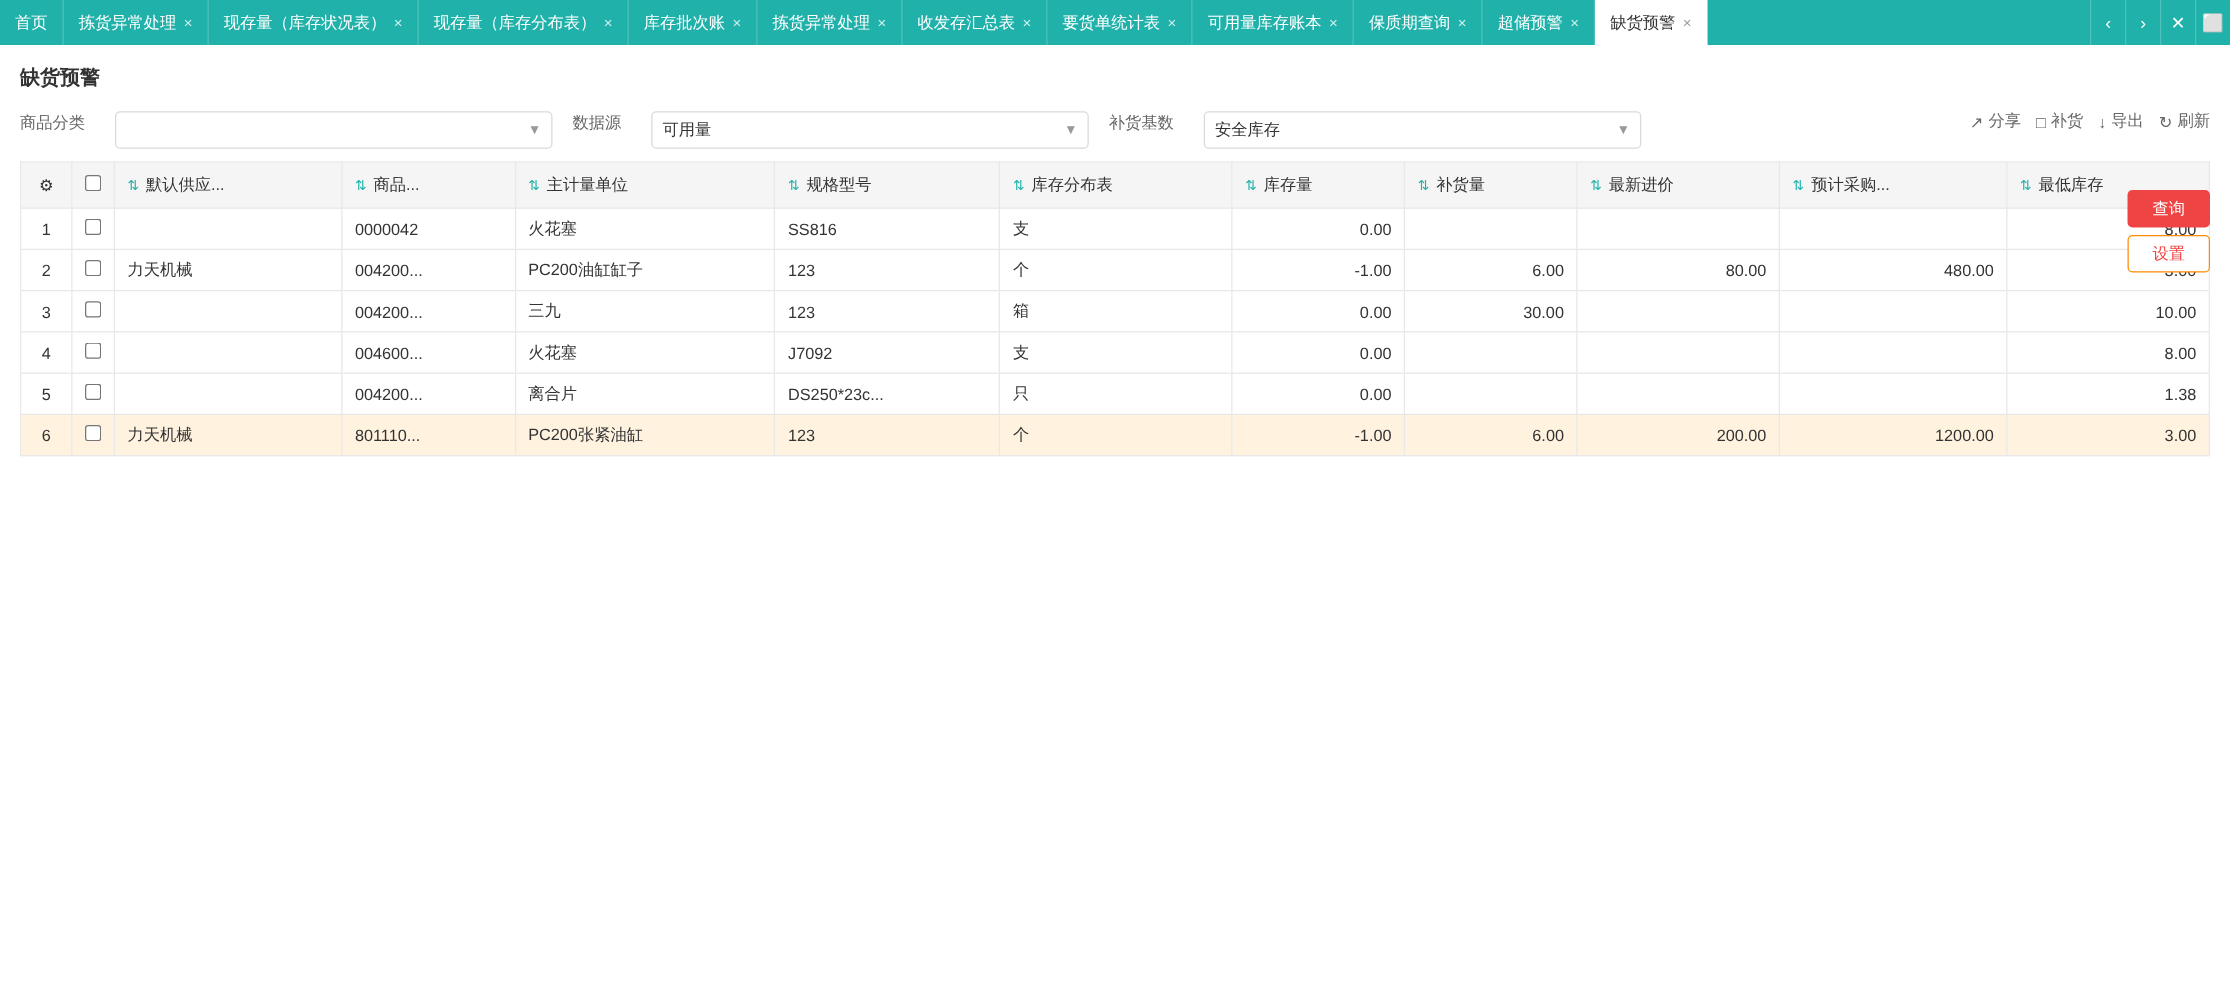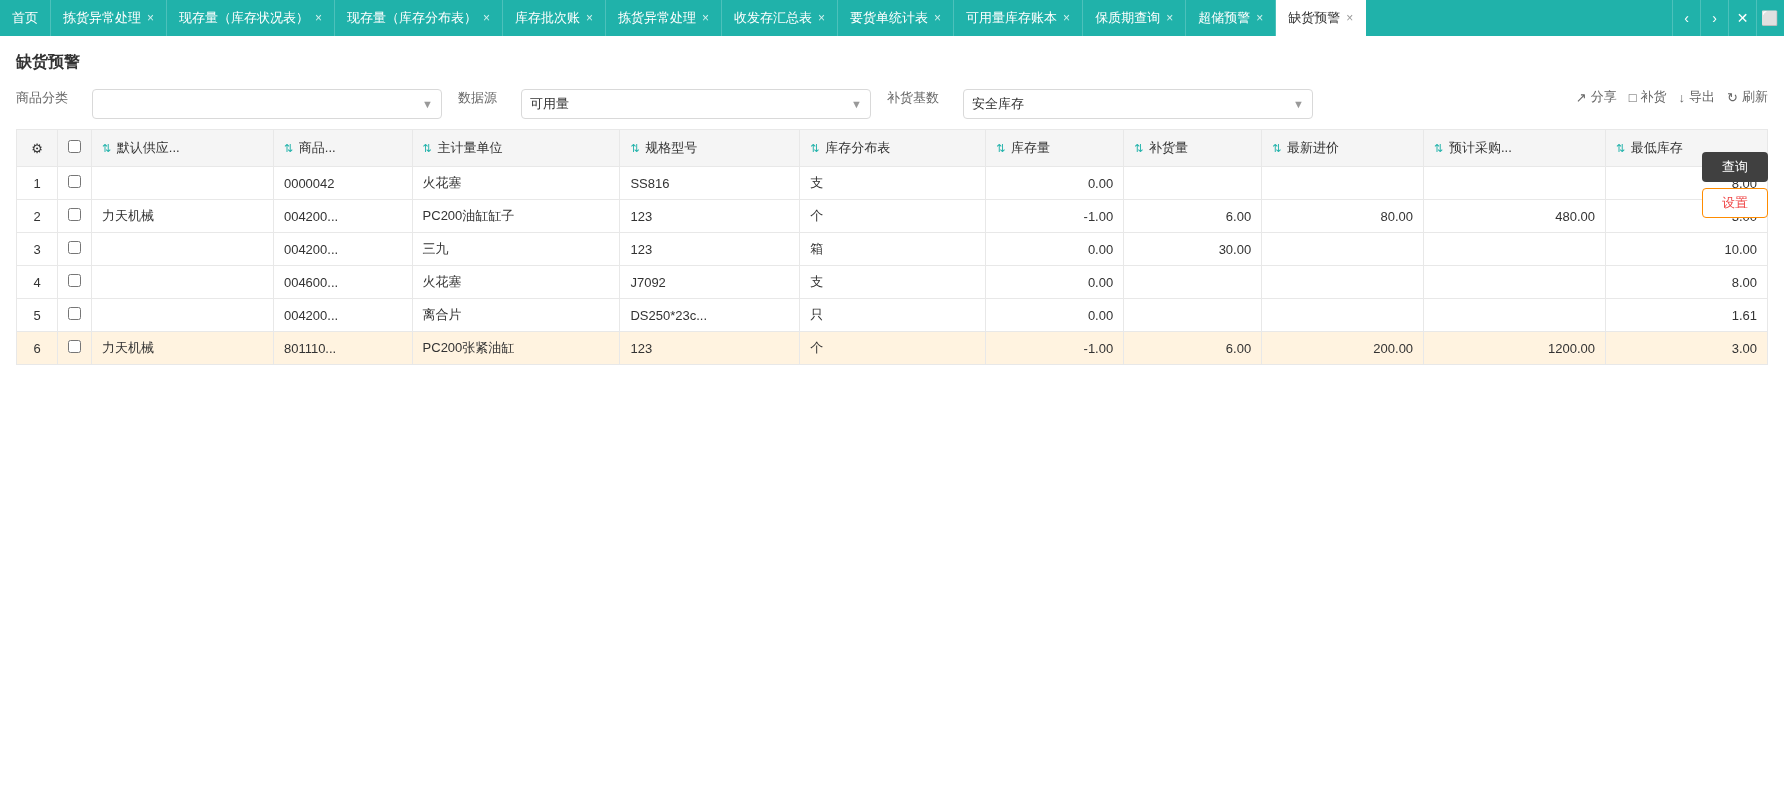--- a/index.html
+++ b/index.html
@@ -128,21 +128,21 @@
     .filter-select .arrow {
       color: #999;
       font-size: 11px;
     }
     .filter-select-large {
       width: 350px;
     }
 
     
     .btn-query {
-      background: #404040;
+      background: #ef4444;
       color: #fff;
       border: none;
       border-radius: 4px;
       padding: 6px 20px;
       cursor: pointer;
       font-size: 13px;
     }
     .btn-settings {
       background: #fff;
       color: #ef4444;
@@ -445,21 +445,21 @@
     </td>
     <td></td>
     <td>004200...</td>
     <td>离合片</td>
     <td>DS250*23c...</td>
     <td>只</td>
     <td class="num">0.00</td>
     <td class="num"></td>
     <td class="num"></td>
     <td class="num"></td>
-    <td class="num">1.61</td>
+    <td class="num">1.38</td>
   </tr>
         <tr class="highlighted">
     <td class="center">6</td>
     <td class="center">
       <input type="checkbox" style="">
     </td>
     <td>力天机械</td>
     <td>801110...</td>
     <td>PC200张紧油缸</td>
     <td>123</td>

